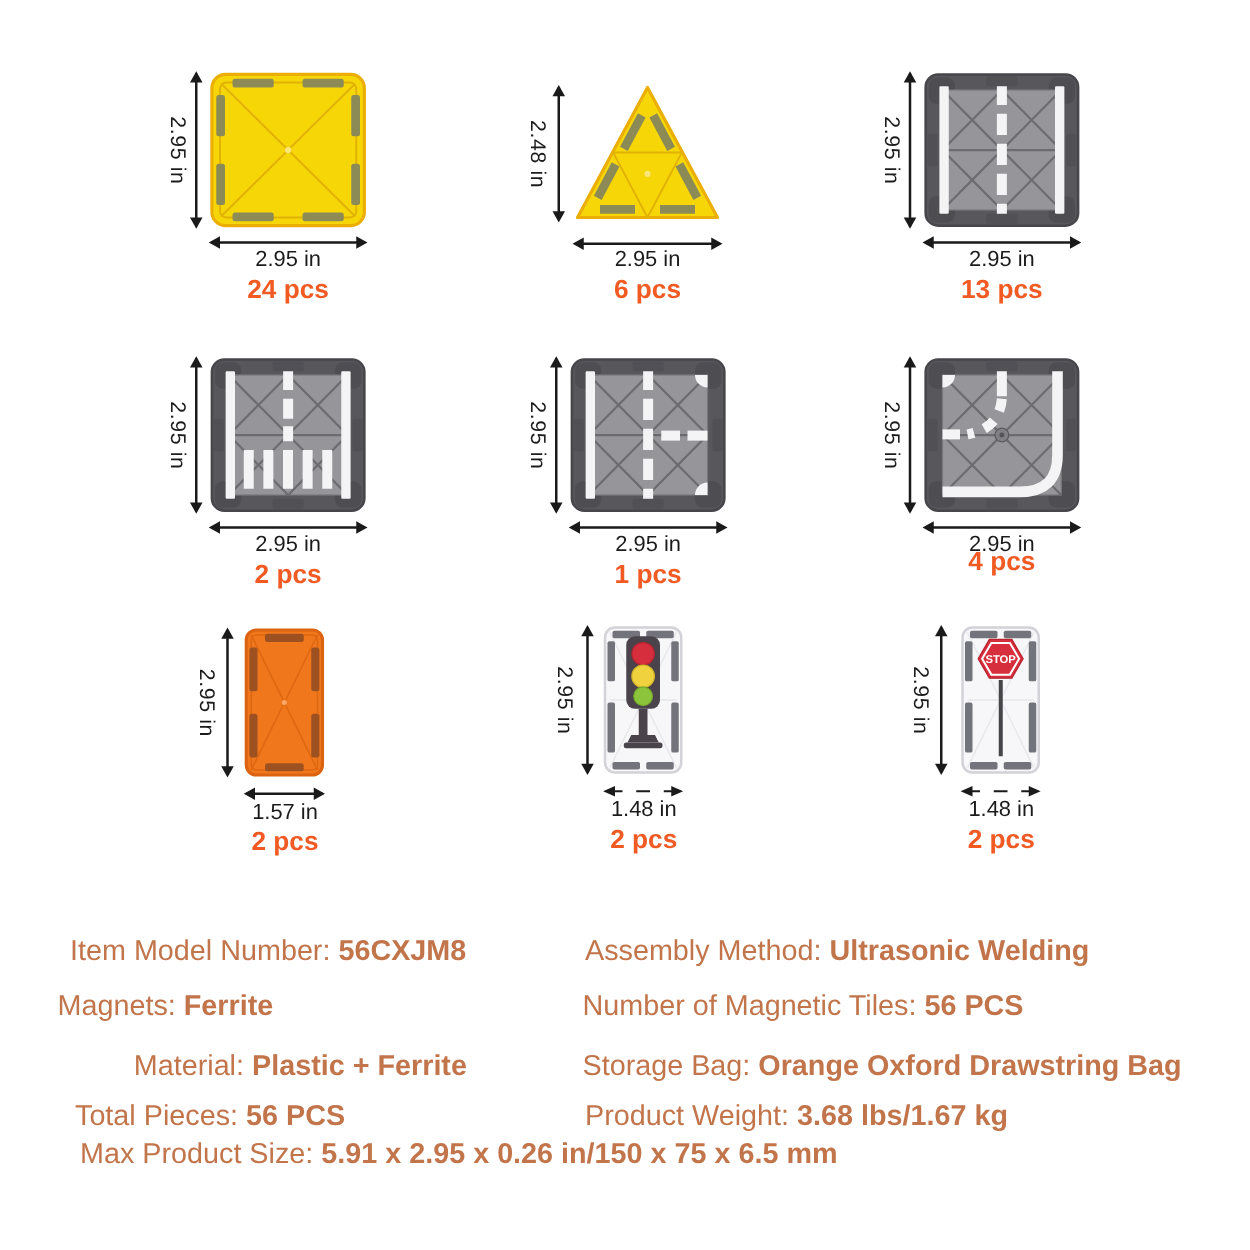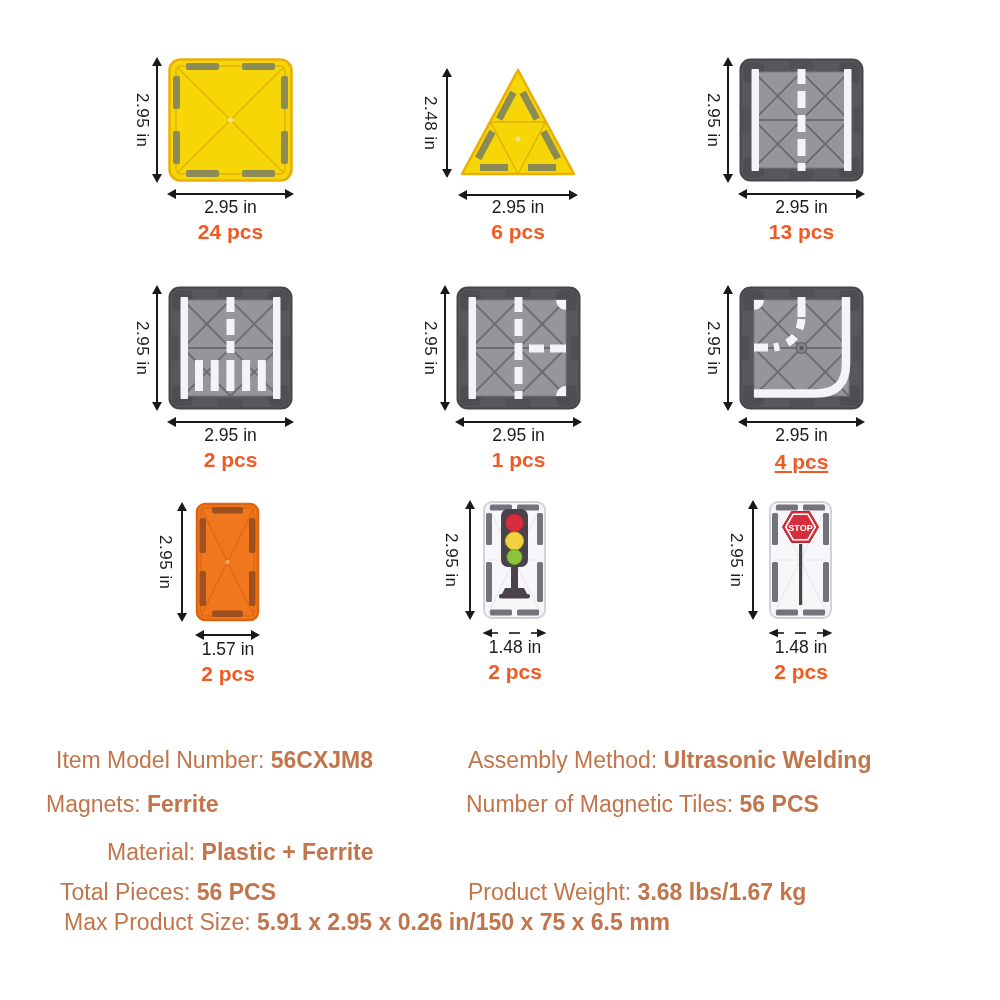--- a/index.html
+++ b/index.html
@@ -234,21 +234,21 @@
         <rect x="59.5" y="12" width="8" height="20"></rect>
         <rect x="16" y="58.5" width="14" height="8"></rect>
       </g>
       <path d="M63.5 34 Q61.5 58 36 62.5" stroke="#F4F4F6" stroke-width="8" fill="none" stroke-dasharray="10 9"></path>
       <path d="M108 12 L108 79 Q108 108.5 78 108.5 L16 108.5" stroke="#F4F4F6" stroke-width="8.5" fill="none"></path>
     </svg>
     <div class="harrow" style="left:40px;top:132px;width:127px;">
         <i class="ln"></i>
       </div>
     <div class="wlabel" style="left:40px;top:140px;width:127px;">2.95 in</div>
-    <div class="pcs" style="left:40px;top:165px;width:127px;text-decoration:underline;">4 pcs</div>
+    <div class="pcs" style="left:40px;top:153px;width:127px;">4 pcs</div>
   </div>
 
   <div class="cell" style="left:155px;top:502px;width:145px;height:190px;">
     <div class="vlabel" style="left:0;top:0;width:20px;height:120px;">2.95 in</div>
     <div class="varrow" style="left:22px;top:0;height:120px;">
         <i class="ln"></i>
       </div>
     <svg class="tile-svg" style="left:40px;top:0;" width="65" height="120" viewBox="0 0 65 120">
       <rect x="2" y="2" width="61" height="116" rx="8" fill="#F0771C" stroke="#DC6410" stroke-width="2.5"></rect>
       <rect x="6" y="6" width="53" height="108" rx="4" fill="none" stroke="#DE6812" stroke-width="1.3"></rect>
@@ -347,17 +347,18 @@
     </svg>
     <div class="wlabel" style="left:8px;top:137px;width:130px;">1.48 in</div>
     <div class="pcs" style="left:8px;top:160px;width:130px;">2 pcs</div>
   </div>
 
   <div class="spec" style="left:56px;top:748px;"><span>Item Model Number: </span><span class="b">56CXJM8</span></div>
   <div class="spec" style="left:468px;top:748px;"><span>Assembly Method: </span><span class="b">Ultrasonic Welding</span></div>
   <div class="spec" style="left:46px;top:792px;"><span>Magnets: </span><span class="b">Ferrite</span></div>
   <div class="spec" style="left:466px;top:792px;"><span>Number of Magnetic Tiles: </span><span class="b">56 PCS</span></div>
   <div class="spec" style="left:63px;top:840px;margin-left:44px;"><span>Material: </span><span class="b">Plastic + Ferrite</span></div>
+  <div class="spec" style="left:466px;top:840px;"><span>Storage Bag: </span><span class="b">Orange Oxford Drawstring Bag</span></div>
   <div class="spec" style="left:60px;top:880px;text-align:center;"><span>Total Pieces: </span><span class="b">56 PCS</span></div>
   <div class="spec" style="left:468px;top:880px;"><span>Product Weight: </span><span class="b">3.68 lbs/1.67 kg</span></div>
   <div class="spec" style="left:64px;top:910px;"><span>Max Product Size: </span><span class="b">5.91 x 2.95 x 0.26 in/150 x 75 x 6.5 mm</span></div>
 
 </div>
 
 </body></html>

